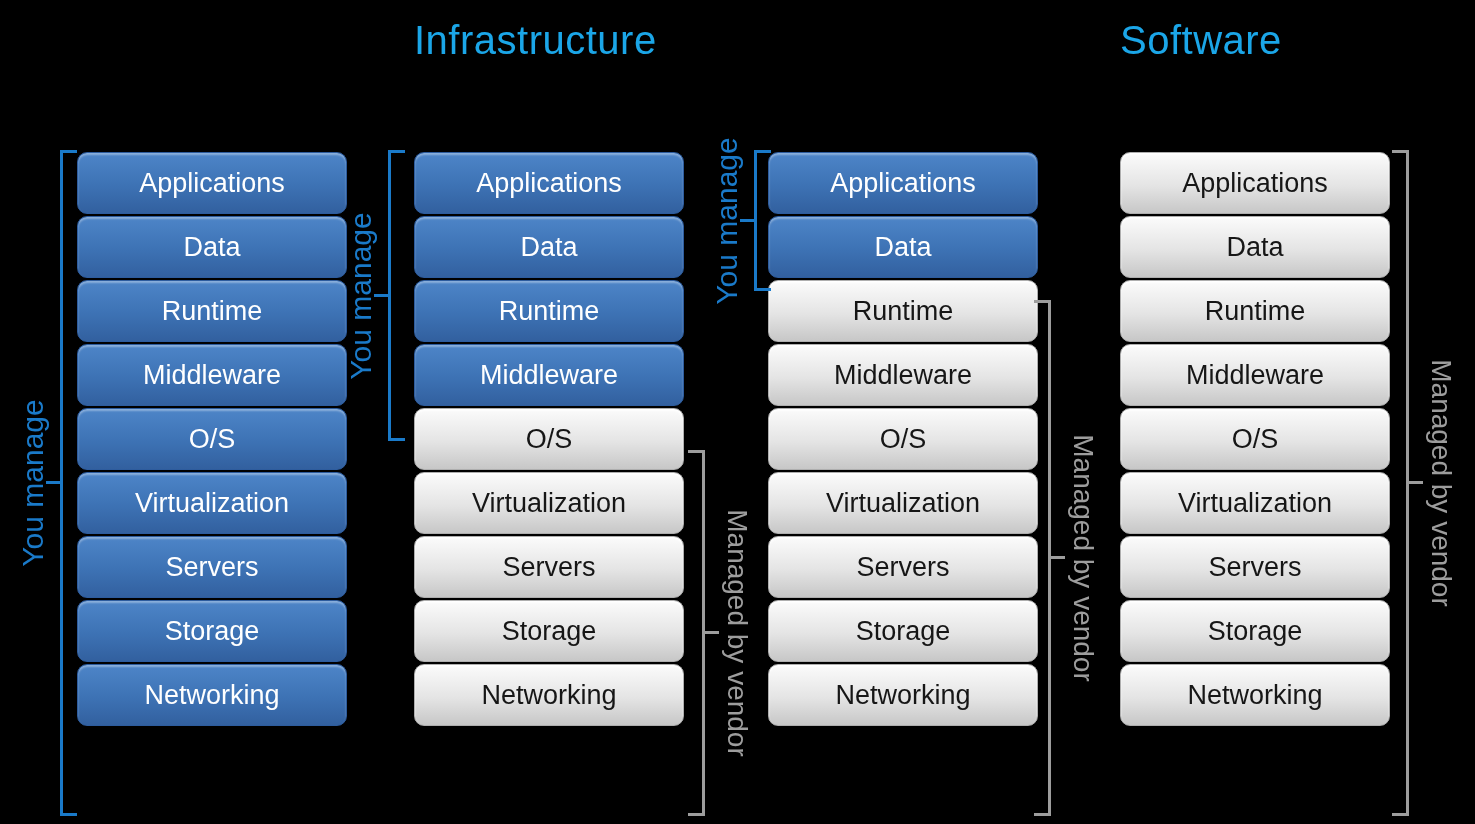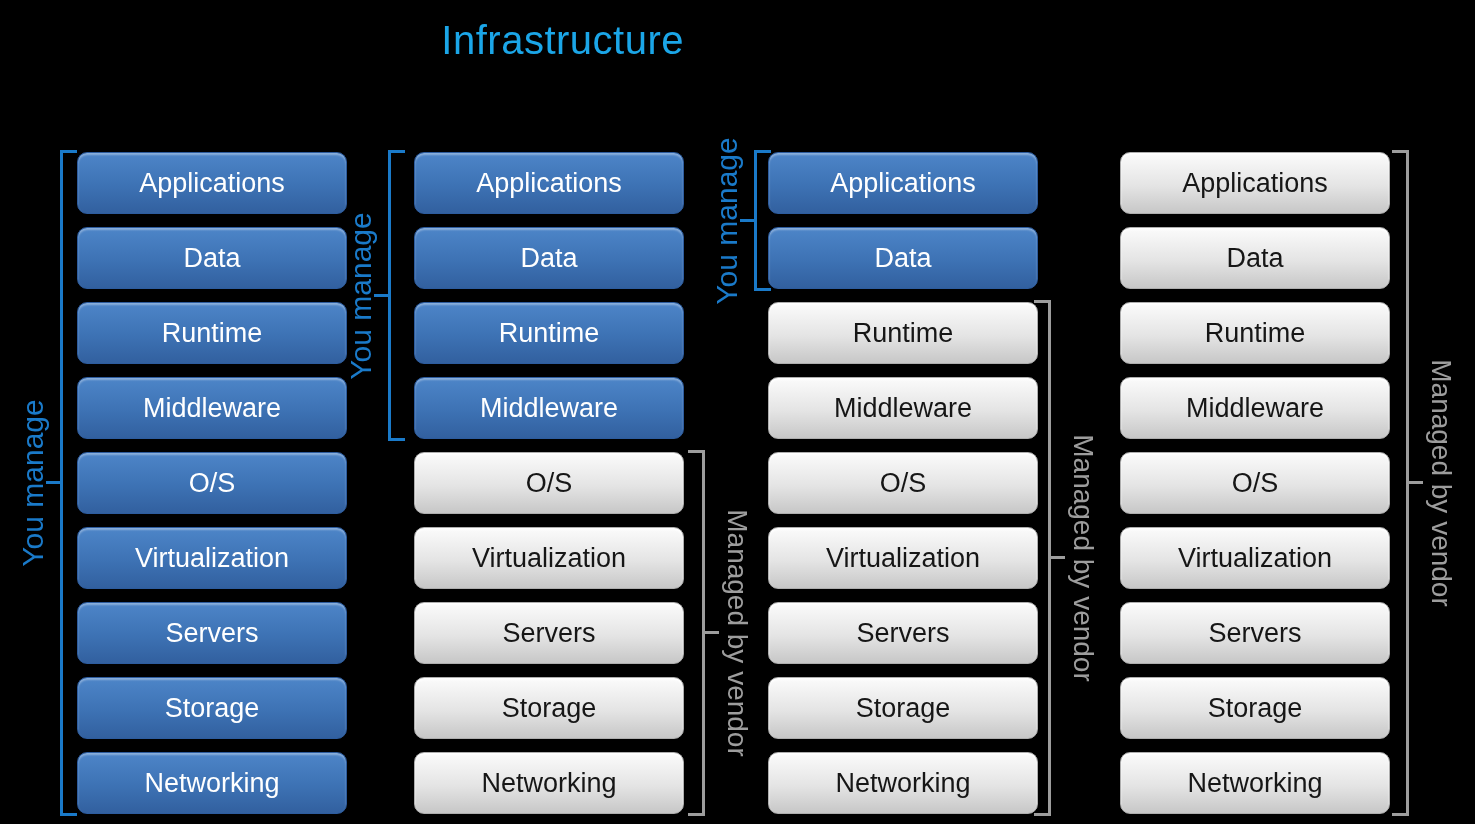--- a/index.html
+++ b/index.html
@@ -14,34 +14,34 @@
     background: #000;
     overflow: hidden;
     font-family: "Liberation Sans", sans-serif;
   }
 
   
   .hdr {
     position: absolute;
     top: 18px;
     width: 270px;
-    text-align: right;
+    text-align: left;
     font-size: 40px;
     font-weight: 300;
     color: #1ba6e8;
     letter-spacing: 0.5px;
   }
 
   
   .stack {
     position: absolute;
     top: 152px;
     display: flex;
     flex-direction: column;
-    gap: 13px;
+    gap: 2px;
   }
   .box {
     box-sizing: border-box;
     width: 270px;
     height: 62px;
     border-radius: 10px;
     display: flex;
     align-items: center;
     justify-content: center;
     font-size: 27px;
@@ -111,20 +111,21 @@
     font-size: 28px;
     transform: translate(-50%, -50%) rotate(90deg);
   }
 </style>
 </head>
 <body>
 
 <div class="canvas">
 
   <div class="hdr" style="left:414px">Infrastructure</div>
+  <div class="hdr" style="left:1120px">Software</div>
 
   <div class="stack" style="left:77px">
     <div class="box blue">Applications</div>
     <div class="box blue">Data</div>
     <div class="box blue">Runtime</div>
     <div class="box blue">Middleware</div>
     <div class="box blue">O/S</div>
     <div class="box blue">Virtualization</div>
     <div class="box blue">Servers</div>
     <div class="box blue">Storage</div>

